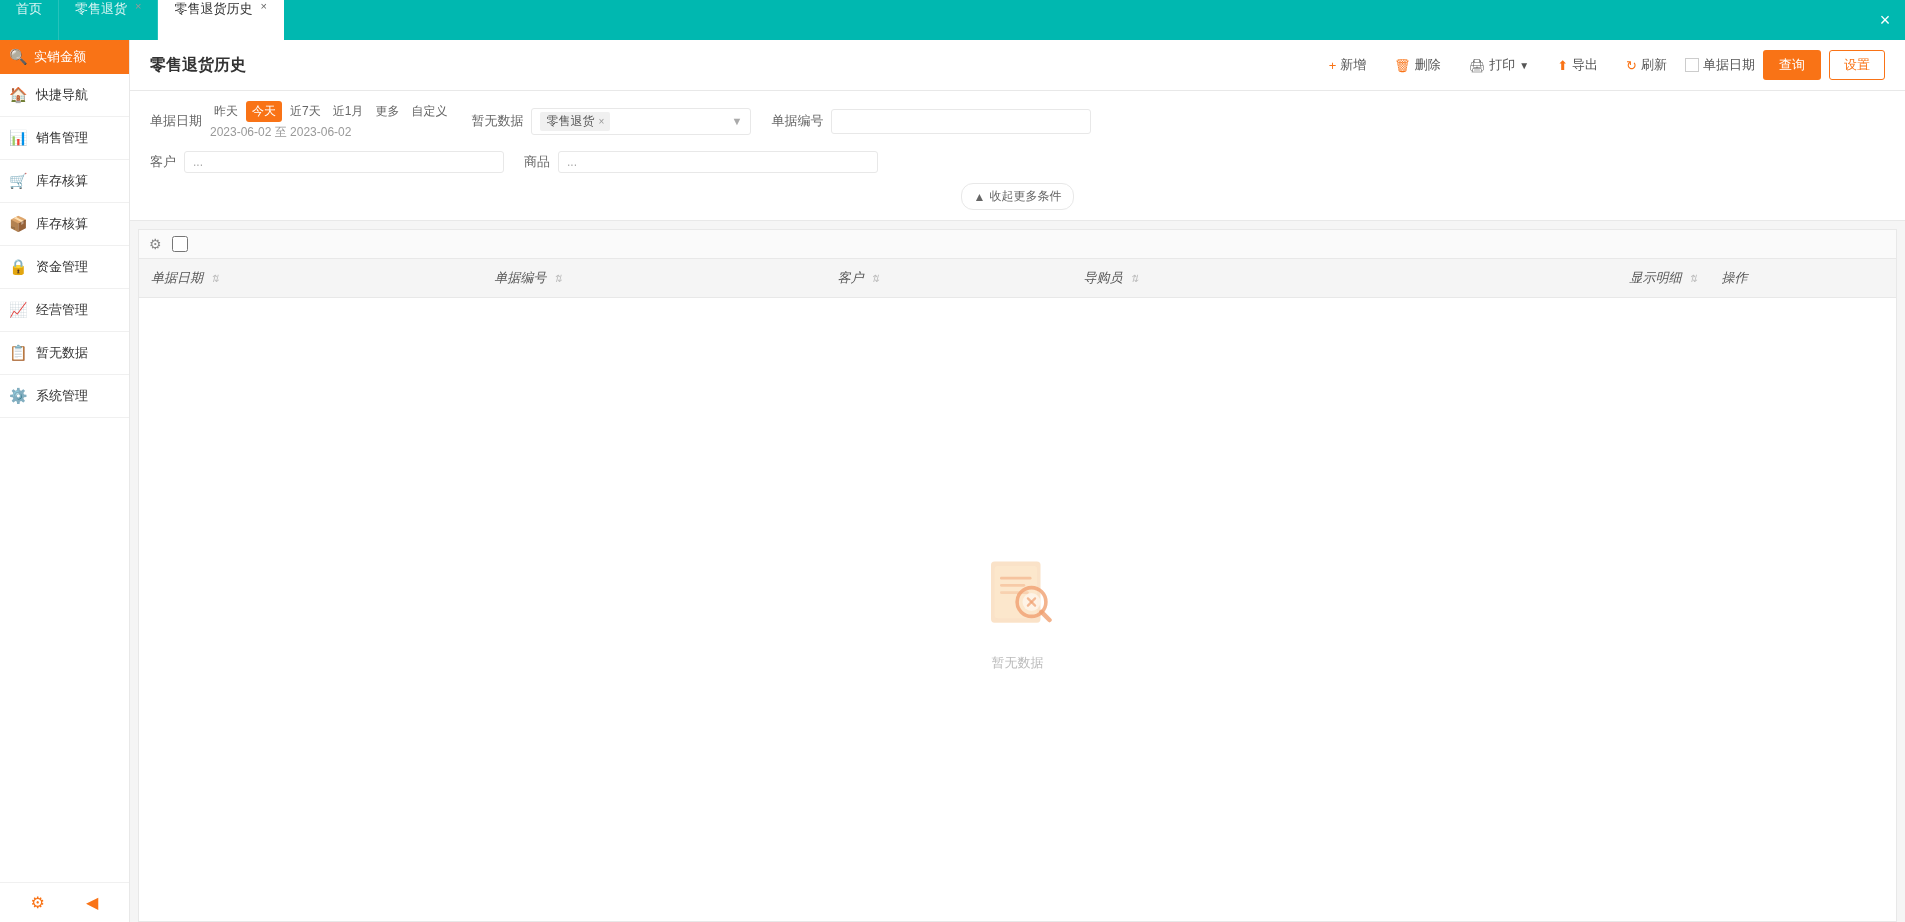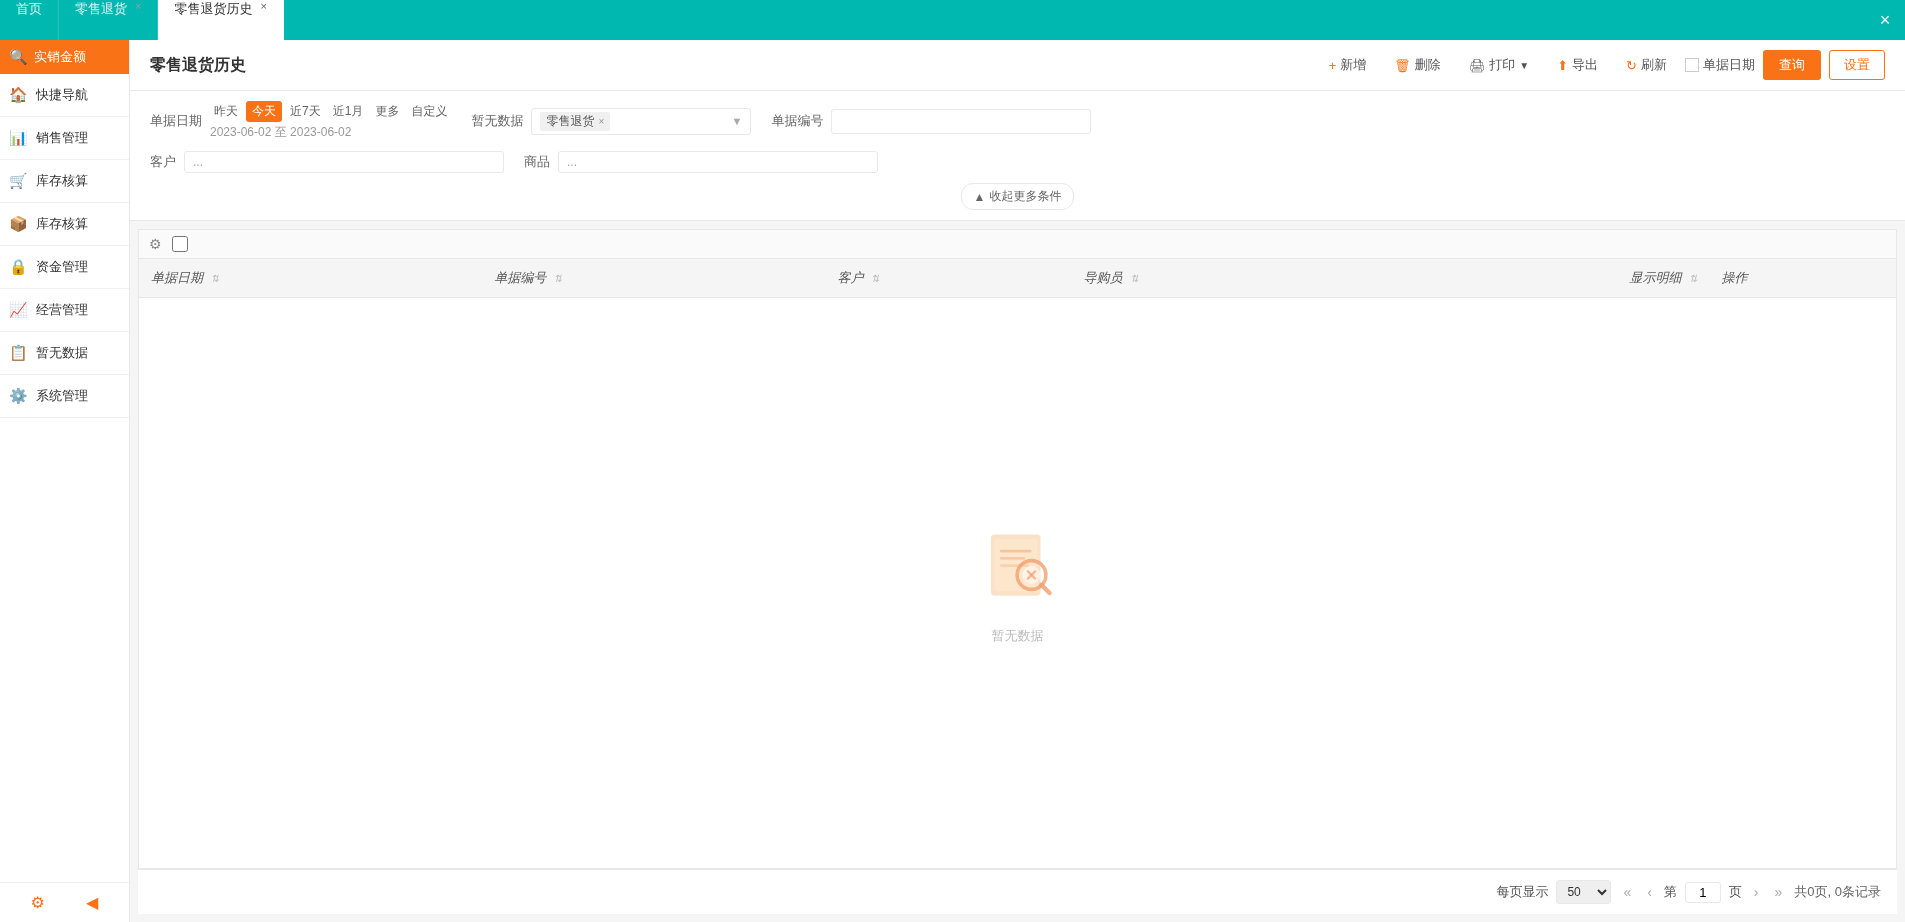--- a/index.html
+++ b/index.html
@@ -363,31 +363,15 @@
             <line x1="76" y1="71" x2="85" y2="80" stroke="#f0a070" stroke-width="5" stroke-linecap="round" opacity="0.8"></line>
 
             <line x1="61" y1="56" x2="69" y2="64" stroke="#f0a070" stroke-width="2.5" stroke-linecap="round" opacity="0.7"></line>
             <line x1="69" y1="56" x2="61" y2="64" stroke="#f0a070" stroke-width="2.5" stroke-linecap="round" opacity="0.7"></line>
           </svg>
         </div>
         <span class="empty-text">暂无数据</span>
       </div>
     </div>
 
-    <div class="pagination">
-      <span>每页显示</span>
-      <select class="page-size-select">
-        <option>50</option>
-        <option>100</option>
-        <option>200</option>
-      </select>
-      <span class="page-nav">«</span>
-      <span class="page-nav">‹</span>
-      <span>第</span>
-      <input class="page-input" type="text" value="1" style="">
-      <span>页</span>
-      <span class="page-nav">›</span>
-      <span class="page-nav">»</span>
-      <span class="page-total">共0页, 0条记录</span>
-    </div>
 
   </div>
 </div>
 
 </body></html>

